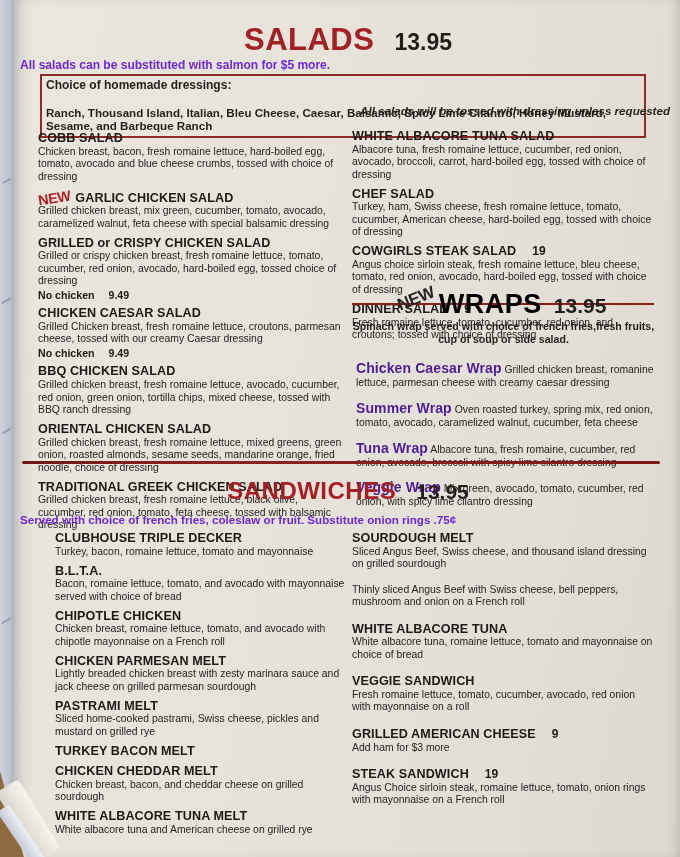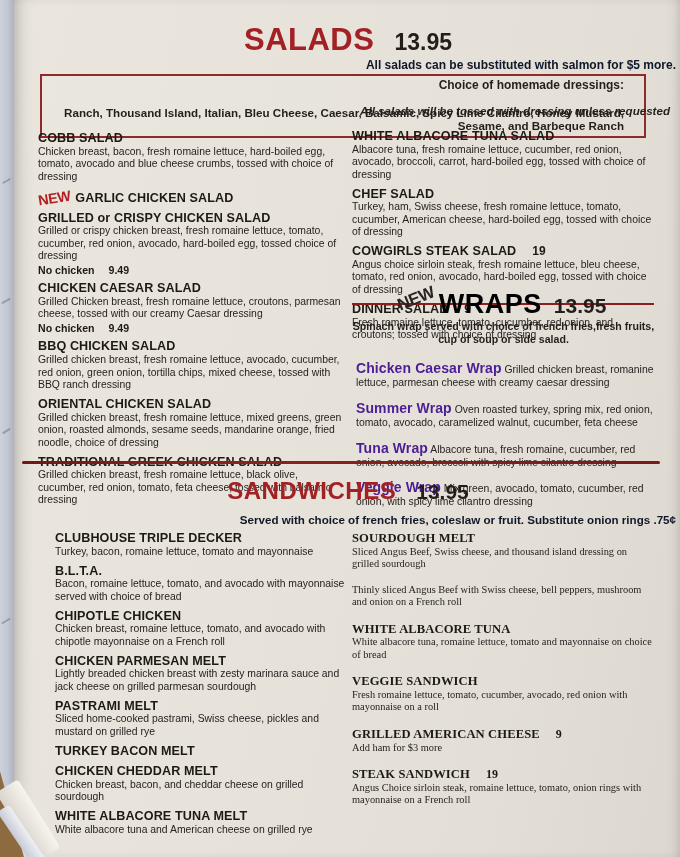--- a/index.html
+++ b/index.html
@@ -36,40 +36,40 @@
   .corner-pageedge2{
     position:absolute;left:-16px;bottom:6px;width:86px;height:14px;
     background:linear-gradient(180deg,#eef0f4,#c6cad6);
     transform:rotate(56deg);
     border-radius:4px;
   }
 
   .section-header{position:absolute;left:20px;right:4px;text-align:center;white-space:nowrap;}
   .hdr-title{font-weight:bold;font-size:31px;letter-spacing:.5px;color:#a32125;}
   .hdr-price{font-weight:bold;font-size:23px;color:#231e1a;margin-left:20px;}
-  .hdr-sub{position:absolute;left:20px;right:4px;text-align:right;font-size:12px;font-weight:600;color:#0f172a;}
+  .hdr-sub{position:absolute;left:20px;right:4px;text-align:left;font-size:12px;font-weight:600;color:#6d28d9;}
 
   .dressings-box{
     position:absolute;left:40px;right:34px;top:74px;
-    border:2px solid #8f2a2c;padding:2px 20px 4px 4px;text-align:right;background:rgba(255,255,255,.04);
+    border:2px solid #8f2a2c;padding:2px 20px 4px 4px;text-align:left;background:rgba(255,255,255,.04);
   }
   .dressings-title{font-weight:bold;font-size:12px;color:#241f1b;}
   .dressings-list{font-size:11.6px;font-weight:600;color:#241f1b;margin-top:14px;}
 
   .tossed-note{position:absolute;left:20px;right:10px;top:104px;text-align:right;
     font-style:italic;font-weight:bold;font-size:11.6px;color:#241f1b;}
 
   .col{position:absolute;}
   .col-salads-left{left:38px;top:131px;width:308px;}
   .col-salads-right{left:352px;top:129px;width:306px;}
   .col-sw-left{left:55px;top:531px;width:300px;}
   .col-sw-right{left:352px;top:531px;width:302px;}
 
   .item{margin-bottom:5.5px;}
-  .item-lg-gap{margin-bottom:13px;font-family:Liberation Serif, serif;}
+  .item-lg-gap{margin-bottom:13px;}
   .item-name{font-weight:bold;font-size:12.6px;line-height:1.16;color:#1d1915;letter-spacing:.1px;}
   .item-price{font-weight:bold;font-size:12px;color:#1d1915;margin-left:16px;}
   .item-desc{font-size:10.4px;line-height:1.2;color:#272220;}
   .item-note{font-size:10.6px;font-weight:bold;color:#1d1915;margin-top:1px;}
   .note-price{margin-left:14px;}
   .badge-new{
     display:inline-block;color:#b01f23;font-weight:800;font-size:14.5px;
     transform:rotate(-9deg) translateY(1px);margin-right:5px;letter-spacing:-.5px;
   }
 
@@ -113,20 +113,21 @@
 
 <div class="tossed-note">All salads will be tossed with dressing unless requested</div>
 
 <div class="col col-salads-left">
   <div class="item">
     <div class="item-name">COBB SALAD</div>
     <div class="item-desc">Chicken breast, bacon, fresh romaine lettuce, hard-boiled egg, tomato, avocado and blue cheese crumbs, tossed with choice of dressing</div>
   </div>
   <div class="item">
     <div class="item-name"><span class="badge-new">NEW</span><span>GARLIC CHICKEN SALAD</span></div>
+    <div class="item-desc">Grilled chicken breast, mix green, cucumber, tomato, avocado, caramelized walnut, feta cheese with special balsamic dressing</div>
   </div>
   <div class="item">
     <div class="item-name">GRILLED or CRISPY CHICKEN SALAD</div>
     <div class="item-desc">Grilled or crispy chicken breast, fresh romaine lettuce, tomato, cucumber, red onion, avocado, hard-boiled egg, tossed choice of dressing</div>
     <div class="item-note"><span>No chicken</span><span class="note-price">9.49</span></div>
   </div>
   <div class="item">
     <div class="item-name">CHICKEN CAESAR SALAD</div>
     <div class="item-desc">Grilled Chicken breast, fresh romaine lettuce, croutons, parmesan cheese, tossed with our creamy Caesar dressing</div>
     <div class="item-note"><span>No chicken</span><span class="note-price">9.49</span></div>

